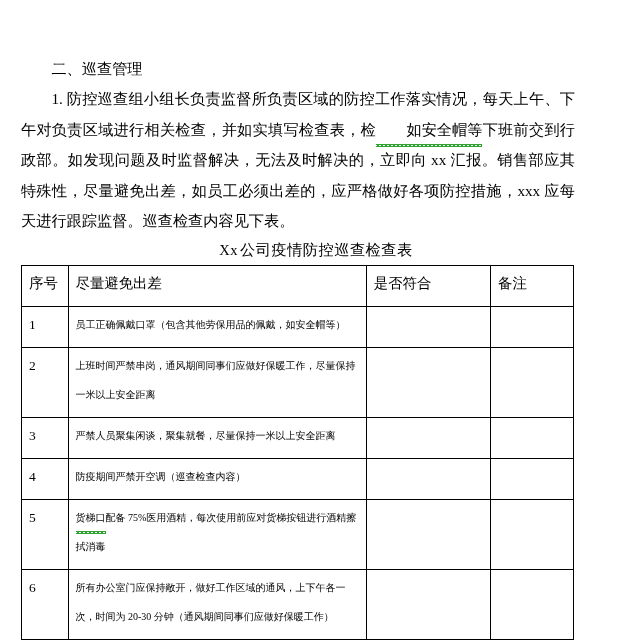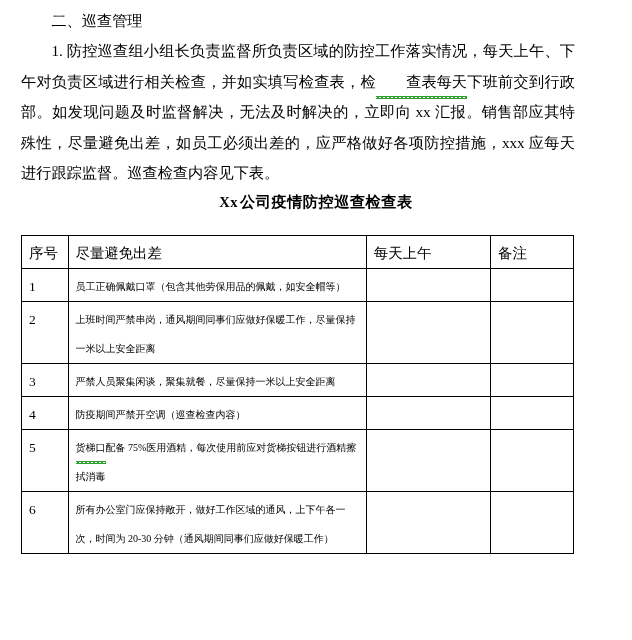--- a/index.html
+++ b/index.html
@@ -21,20 +21,21 @@
     width: 632px;
     height: 640px;
     background: #ffffff;
     box-sizing: border-box;
   }
 
   
   .doc-body {
     padding: 0 57px 0 21px;
     padding-top: 6px;
+    margin-top: 48px;
   }
 
   .para {
     font-size: 15.2px;
     line-height: 30.4px;
     text-align: justify;
     text-justify: inter-ideograph;
     margin: 0;
     letter-spacing: 0px;
     word-break: break-all;
@@ -63,24 +64,24 @@
       linear-gradient(45deg, transparent 40%, #2ea22e 40%, #2ea22e 60%, transparent 60%),
       linear-gradient(-45deg, transparent 40%, #2ea22e 40%, #2ea22e 60%, transparent 60%);
     background-size: 4px 3px;
     background-repeat: repeat-x;
     pointer-events: none;
   }
 
   
   .table-title {
     text-align: center;
-    font-weight: bold;
+    font-weight: normal;
     font-size: 15.2px;
     line-height: 20px;
-    margin: 4px 0 23px 0;
+    margin: 4px 0 5px 0;
     letter-spacing: 0.5px;
   }
   .table-title .latin-b {
     font-family: "Liberation Serif", "DejaVu Serif", serif;
     font-size: 14.5px;
     padding-right: 2px;
   }
 
   
   .tbl-wrap {
@@ -89,21 +90,21 @@
   table.checklist {
     border-collapse: collapse;
     width: 553px;
     table-layout: fixed;
     font-size: 14px;
   }
   table.checklist th,
   table.checklist td {
     border: 1px solid #000000;
     vertical-align: top;
-    padding: 3px 6px 0 7px;
+    padding: 3px 6px 8px 7px;
     line-height: 29px;
     font-weight: normal;
     text-align: left;
     word-break: break-all;
   }
   .col-no    { width: 46px; }
   .col-item  { width: 295px; }
   .col-ok    { width: 123px; }
   .col-note  { width: 82px; }
 
@@ -121,39 +122,39 @@
 </style>
 </head>
 <body>
 
 <div class="page">
 
   <div class="doc-body">
 
     <p class="para para-heading">二、巡查管理</p>
 
-    <p class="para para-indent"><span>1. 防控巡查组小组长负责监督所负责区域的防控工作落实情况，每天上午、下午对负责区域进行相关检查，并如实填写检查表，检</span><span class="squiggle">查表每天</span><span>下班前交到行政部。如发现问题及时监督解决，无法及时解决的，立即向 xx 汇报。销售部应其特殊性，尽量避免出差，如员工必须出差的，应严格做好各项防控措施，xxx 应每天进行跟踪监督。巡查检查内容见下表。</span></p>
+    <p class="para para-indent"><span>1. 防控巡查组小组长负责监督所负责区域的防控工作落实情况，每天上午、下午对负责区域进行相关检查，并如实填写检查表，检</span><span class="squiggle">如安全帽等</span><span>下班前交到行政部。如发现问题及时监督解决，无法及时解决的，立即向 xx 汇报。销售部应其特殊性，尽量避免出差，如员工必须出差的，应严格做好各项防控措施，xxx 应每天进行跟踪监督。巡查检查内容见下表。</span></p>
 
   </div>
 
   <div class="table-title"><span class="latin-b">Xx</span><span>公司疫情防控巡查检查表</span></div>
 
   <div class="tbl-wrap">
     <table class="checklist">
       <colgroup>
         <col class="col-no">
         <col class="col-item">
         <col class="col-ok">
         <col class="col-note">
       </colgroup>
       <thead>
         <tr>
           <th class="head-cell cell-no">序号</th>
           <th class="head-cell">尽量避免出差</th>
-          <th class="head-cell">每天上午</th>
+          <th class="head-cell">是否符合</th>
           <th class="head-cell">备注</th>
         </tr>
       </thead>
       <tbody>
         <tr>
           <td class="cell-no">1</td>
           <td class="cell-item">员工正确佩戴口罩（包含其他劳保用品的佩戴，如安全帽等）</td>
           <td class="cell-blank"></td>
           <td class="cell-blank"></td>
         </tr>

